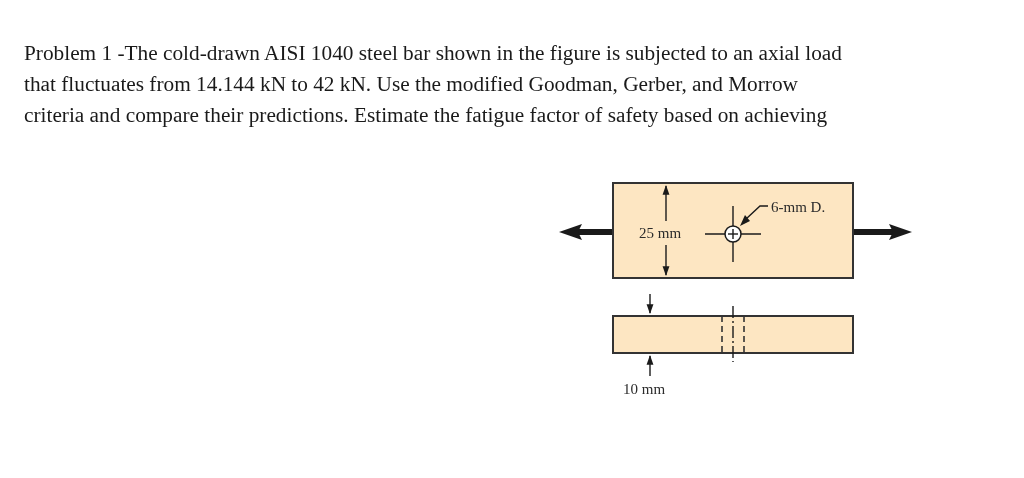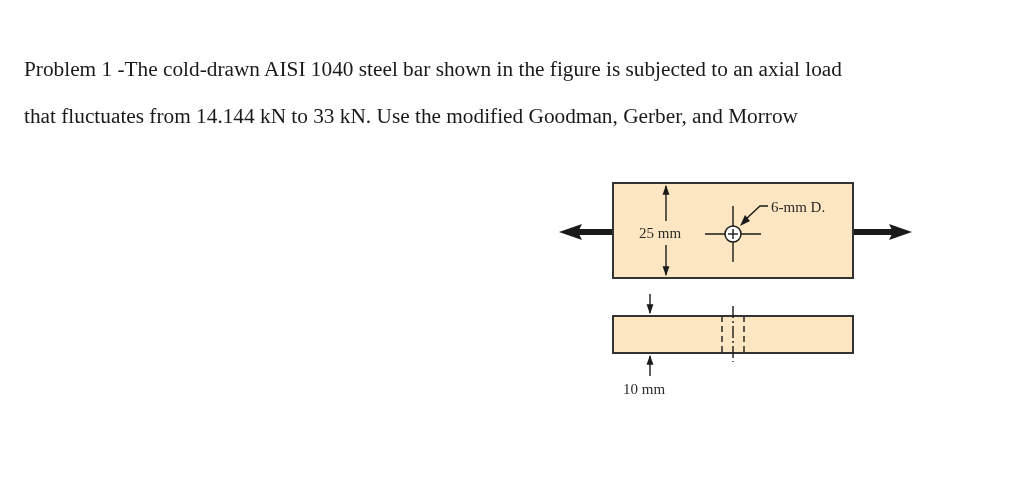--- a/index.html
+++ b/index.html
@@ -4,30 +4,31 @@
 <style>
   html, body { margin: 0; padding: 0; }
   body {
     width: 1024px; height: 478px; background: #ffffff; position: relative; overflow: hidden;
     font-family: "Liberation Serif", "DejaVu Serif", serif; color: #1a1a1a;
   }
   .problem-text {
     position: absolute; left: 24px; top: 38px; width: 990px;
     font-size: 21.3px; line-height: 31px; margin: 0;
   }
-  .problem-text span { display: block; white-space: nowrap; margin-top: 16px; }
+  .problem-text span { display: block; white-space: nowrap; }
   .figure { position: absolute; left: 0; top: 0; width: 1024px; height: 478px; }
   .fig-label { font-family: "Liberation Serif", "DejaVu Serif", serif; font-size: 15px; fill: #2b2b2b; }
 </style>
 </head>
 <body>
 
 <div class="problem-text">
   <span>Problem 1 -The cold-drawn AISI 1040 steel bar shown in the figure is subjected to an axial load</span>
-  <span>that fluctuates from 14.144 kN to 33 kN. Use the modified Goodman, Gerber, and Morrow</span>
+  <span>that fluctuates from 14.144 kN to 42 kN. Use the modified Goodman, Gerber, and Morrow</span>
+  <span>criteria and compare their predictions. Estimate the fatigue factor of safety based on achieving</span>
 </div>
 
 <svg class="figure" viewBox="0 0 1024 478" xmlns="http://www.w3.org/2000/svg">
   <defs>
     <marker id="dimArrow" viewBox="0 0 10 10" refX="9" refY="5" markerWidth="7" markerHeight="7" orient="auto">
       <path d="M0,1.5 L10,5 L0,8.5 z" fill="#1a1a1a"></path>
     </marker>
   </defs>
 
   <g>

